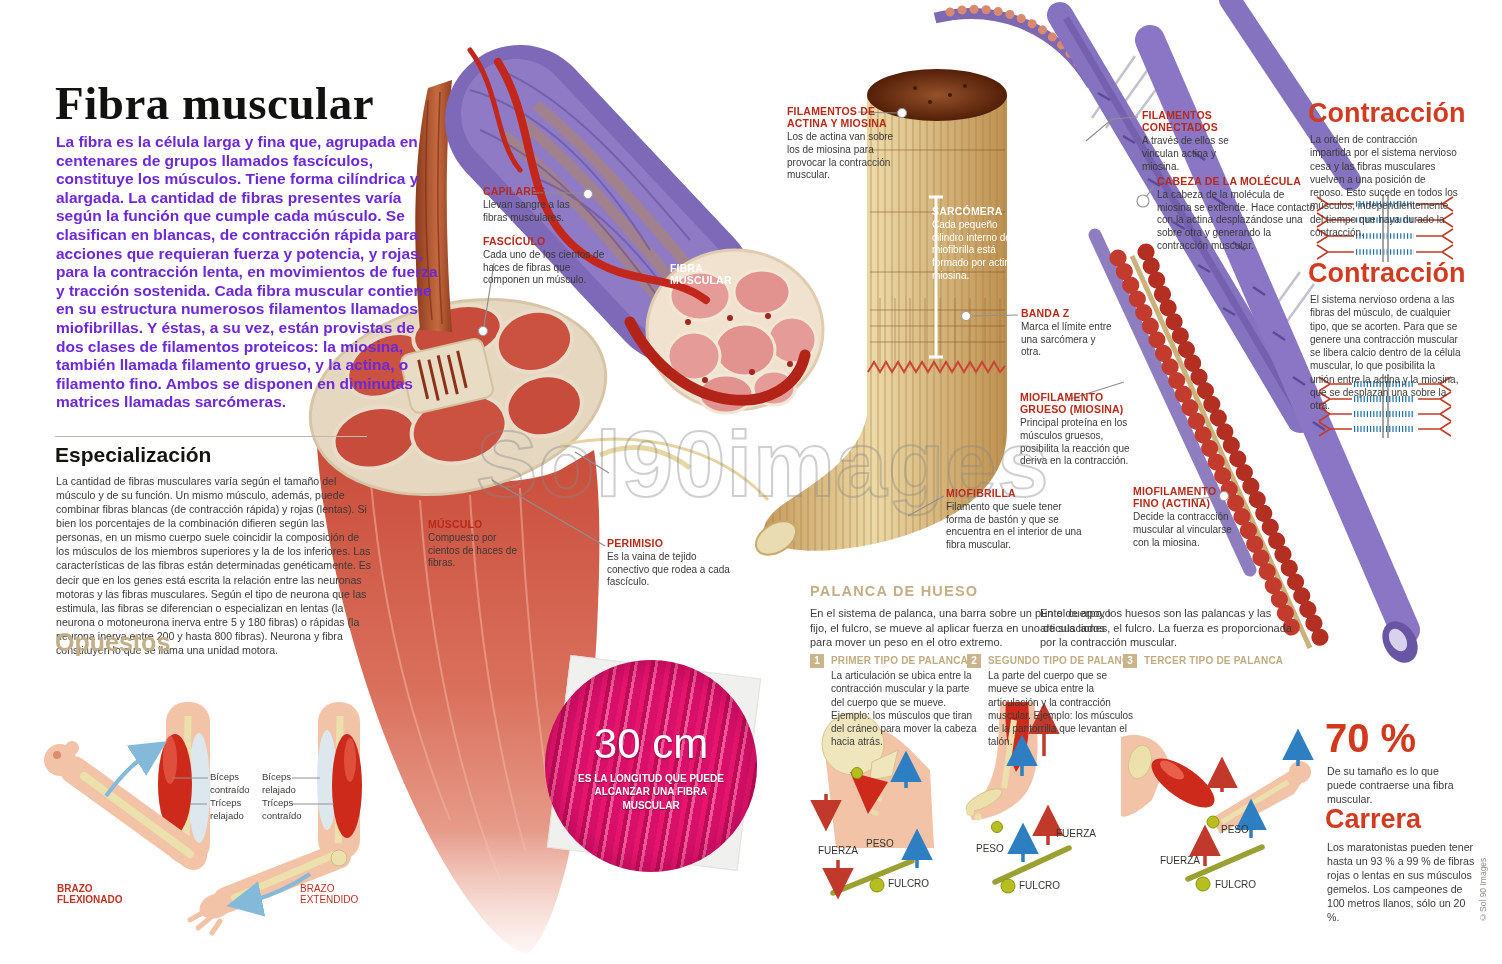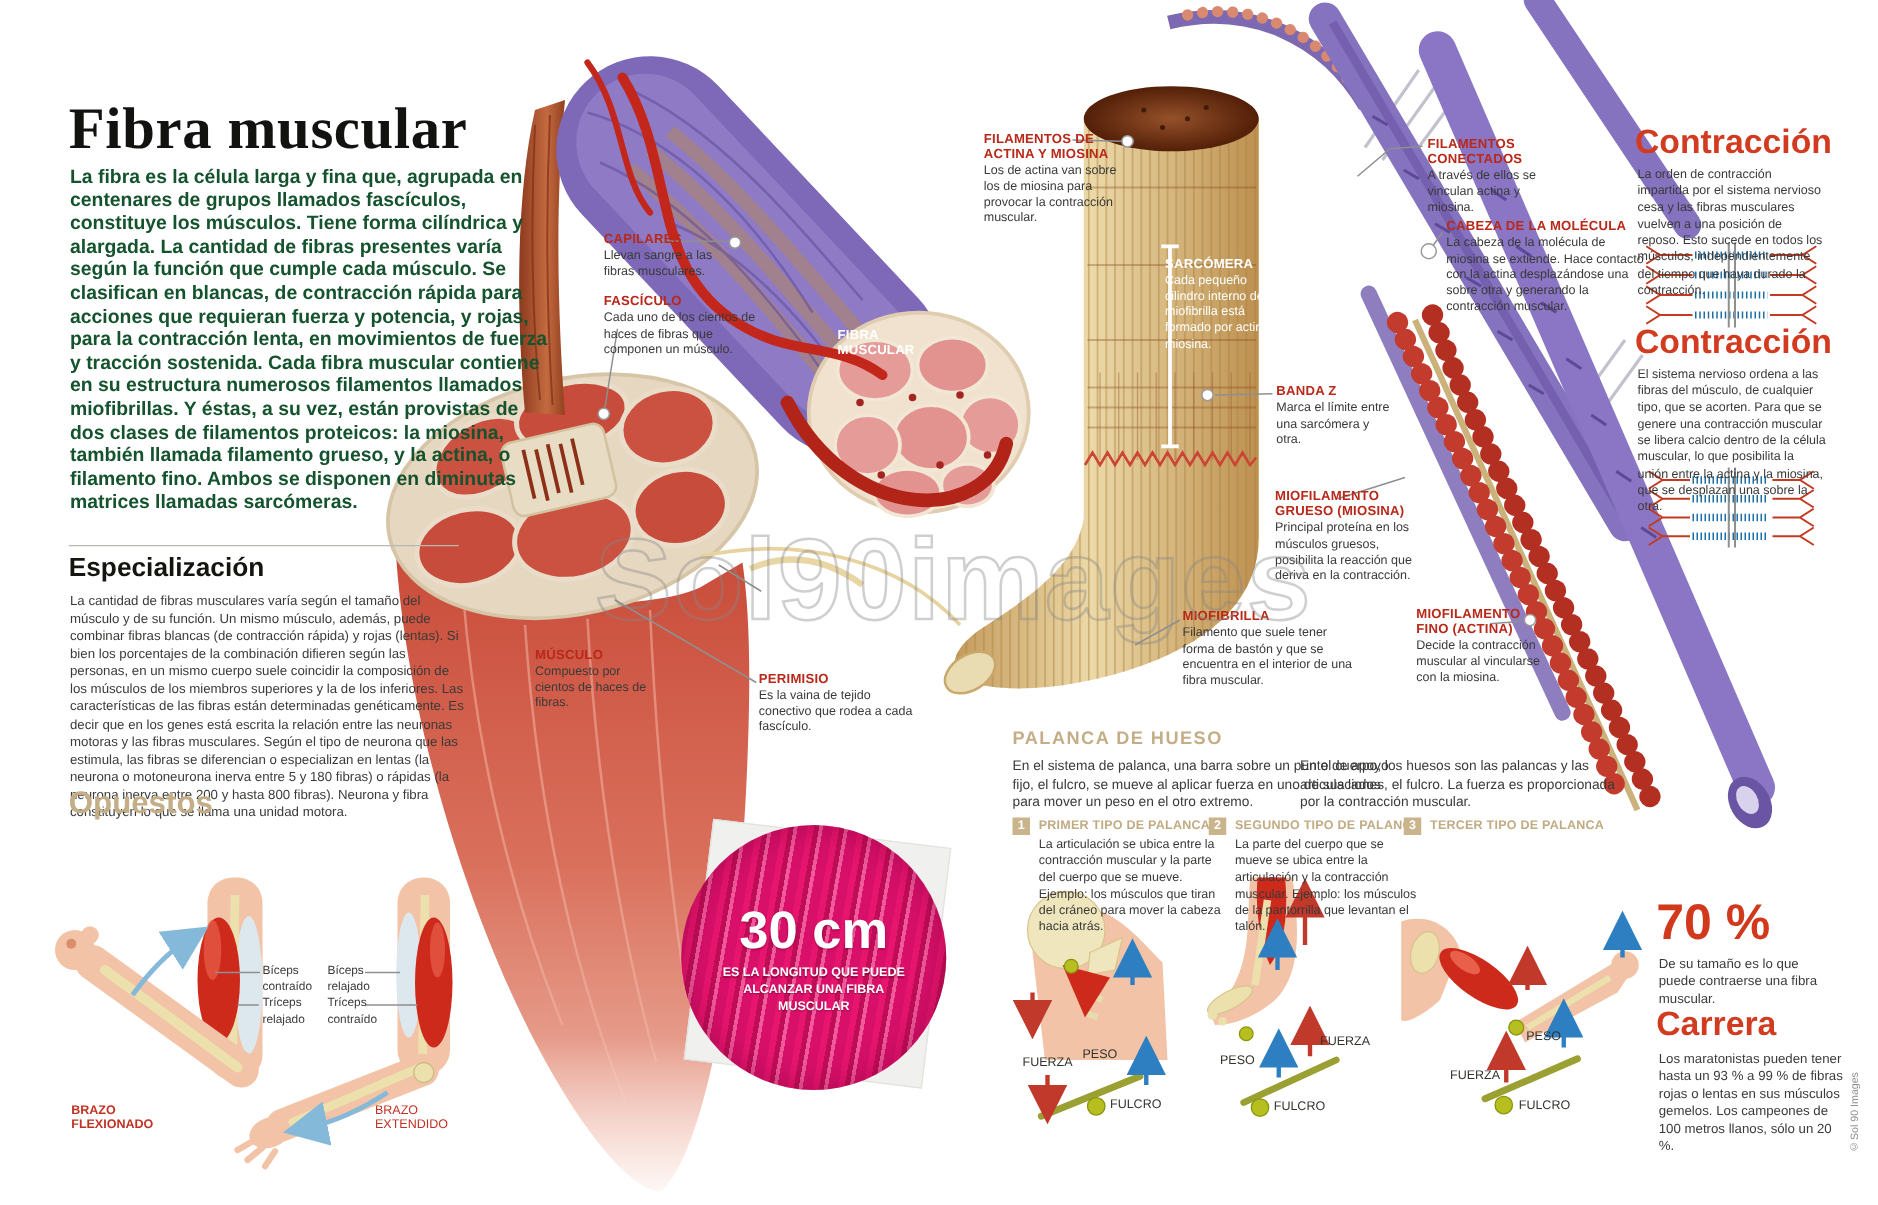--- a/index.html
+++ b/index.html
@@ -2,21 +2,21 @@
 <html><head>
 <meta charset="utf-8">
 <style>
   html,body{margin:0;padding:0;background:#fff}
   .canvas{position:relative;width:1502px;height:964px;background:#fff;overflow:hidden;
           font-family:"Liberation Sans",sans-serif;color:#3a3a38}
   .canvas svg.art{position:absolute;left:0;top:0;z-index:1}
   .abs{position:absolute;z-index:4}
   
   .main-title{font-family:"Liberation Serif",serif;font-weight:bold;font-size:47px;color:#121210;letter-spacing:.5px}
-  .intro{font-size:15.5px;font-weight:bold;line-height:1.2;color:#14532d;width:386px}
+  .intro{font-size:15.5px;font-weight:bold;line-height:1.2;color:#6d28d9;width:386px}
   .divider{position:absolute;z-index:4;height:1px;background:#b9b9b4}
   .h2-black{font-size:21px;font-weight:bold;color:#15150f}
   .h2-tan{font-size:25px;font-weight:bold;color:#c3ae87}
   .h2-red{font-weight:bold;color:#d23b20}
   .body-sm{font-size:10.6px;line-height:1.33;color:#3a3a38}
   
   .lbl{position:absolute;z-index:4;font-size:10.5px;line-height:1.15}
   .lt{font-weight:bold;color:#b8291a;text-transform:uppercase;letter-spacing:.2px}
   .ld{color:#3a3a38;font-size:10px;line-height:1.27;margin-top:2px;font-weight:normal;text-transform:none}
   .white .lt,.white .ld{color:#fff}
@@ -25,21 +25,21 @@
   .numbox{position:absolute;z-index:4;width:14px;height:14px;background:#c9b48b;color:#fff;
           font-size:10px;font-weight:bold;line-height:14px;text-align:center}
   .type-title{font-size:10px;font-weight:bold;color:#c0ab82;text-transform:uppercase;letter-spacing:.2px}
   .levlbl{position:absolute;z-index:4;font-size:10px;color:#34342f}
   
   .photo-frame{position:absolute;z-index:2;width:190px;height:192px;background:#f0f0ee;border:1px solid #e2e2de;transform:rotate(7deg)}
   .circle30{position:absolute;z-index:3;width:212px;height:212px;border-radius:50%;
             background:repeating-linear-gradient(100deg,#e8156f 0 5px,#c00d58 5px 9px,#f05a9b 9px 12px,#d8106a 12px 20px);
             box-shadow:inset 0 0 30px rgba(120,0,50,.45);
             display:flex;flex-direction:column;align-items:center;justify-content:center;text-align:center}
-  .circle30 .val{font-size:42px;font-weight:bold;color:#fff;text-shadow:0 1px 2px rgba(100,0,40,.6)}
+  .circle30 .val{font-size:42px;font-weight:normal;color:#fff;text-shadow:0 1px 2px rgba(100,0,40,.6)}
   .circle30 .cap{font-size:10px;font-weight:bold;color:#fff;width:150px;line-height:1.35;margin-top:4px;text-shadow:0 1px 1px rgba(100,0,40,.6)}
   
   .stat70{font-size:40px;font-weight:bold;color:#d2391c}
   
   .wm{position:absolute;z-index:6;pointer-events:none;font-weight:bold;white-space:nowrap}
   .wm-outline{font-size:92px;color:transparent;-webkit-text-stroke:2px rgba(135,135,135,.40);letter-spacing:1px}
   .wm-orange{font-size:52px;color:rgba(243,146,38,.70);letter-spacing:2px}
   .copyright{position:absolute;z-index:4;font-size:8.5px;color:#8f8f8b;writing-mode:vertical-rl;transform:rotate(180deg)}
 </style>
 </head>

